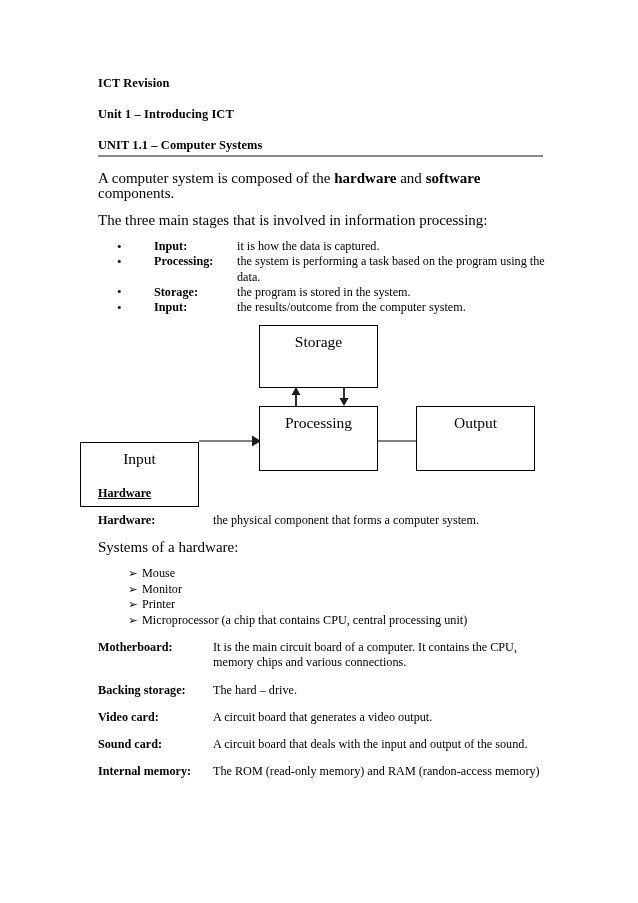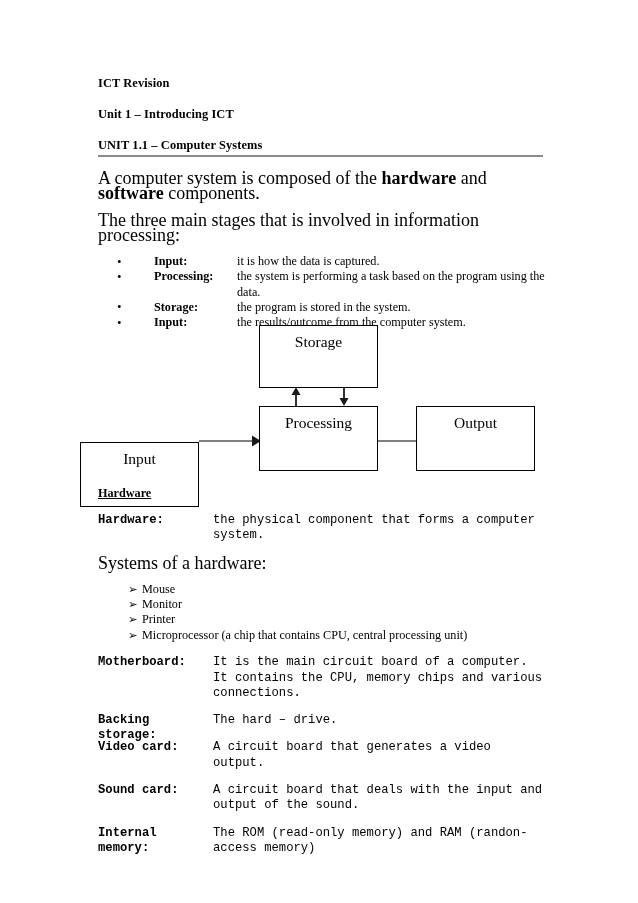--- a/index.html
+++ b/index.html
@@ -43,21 +43,21 @@
   }
   .heading.rule {
     margin-bottom: 6px;
     padding-bottom: 3px;
     border-bottom: 2.2px solid #8a8a8a;
     width: 445px;
   }
 
   
   .para {
-    font-size: 18px;
+    font-size: 15px;
     line-height: 15px;
     margin-top: 12px;
     margin-bottom: 0;
   }
   .para.first-after-rule { margin-top: 14px; }
   .b { font-weight: bold; }
 
   
   .stage-list {
     margin: 11px 0 0 0;
@@ -133,21 +133,20 @@
     display: inline-block;
     margin-top: 0;
   }
 
   .defrow {
     font-size: 12.2px;
     line-height: 15.3px;
     margin-top: 12px;
     position: relative;
     padding-left: 115px;
-    font-family: Liberation Mono, monospace;
   }
   .defrow .dlabel {
     position: absolute;
     left: 0;
     top: 0;
     font-weight: bold;
     width: 115px;
   }
   .defrow .dval {
     display: block;

